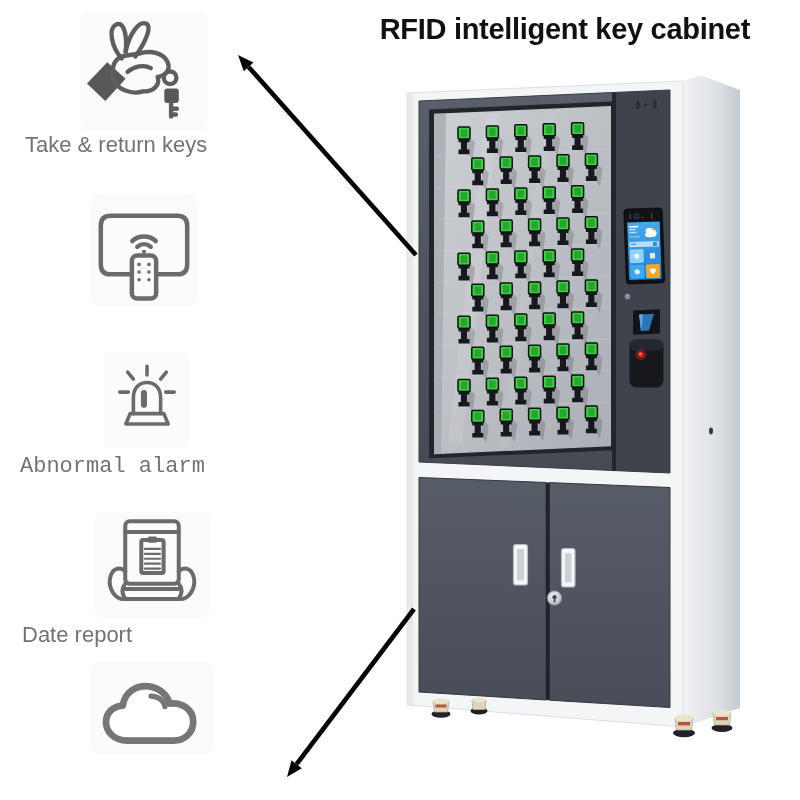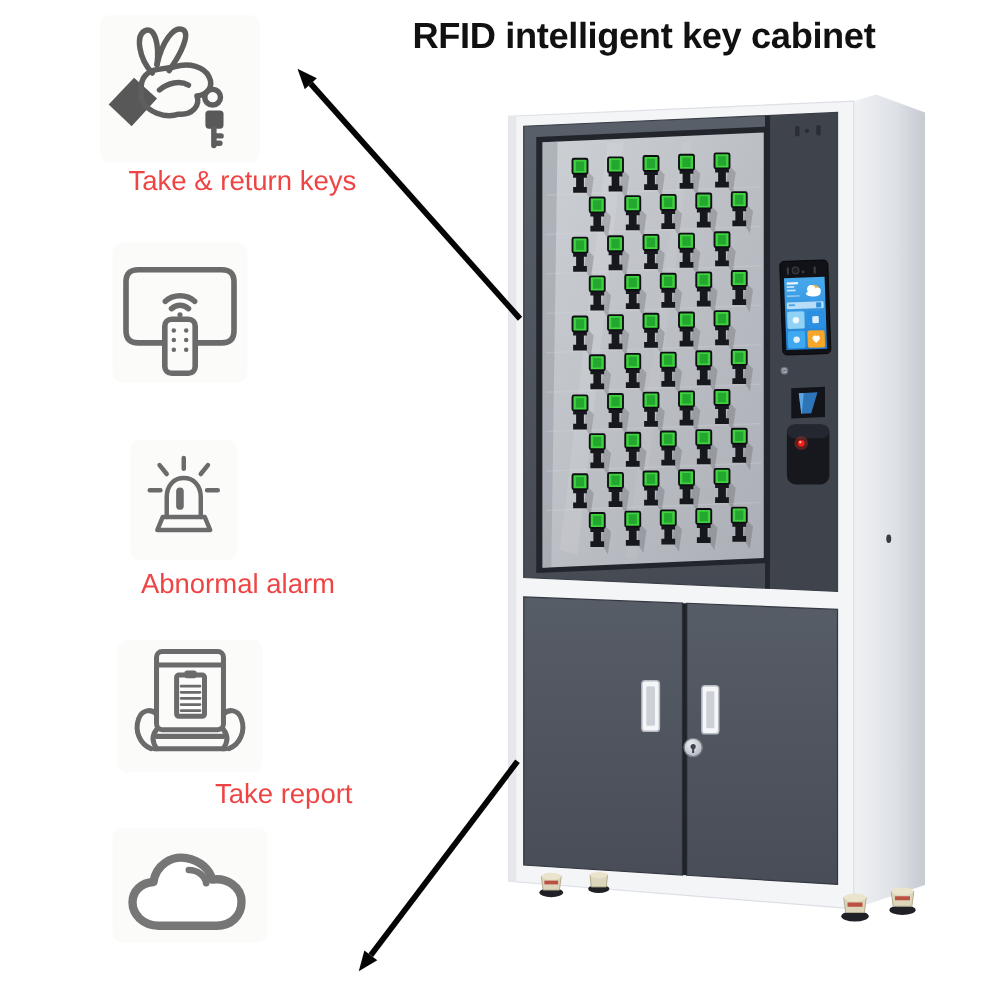--- a/index.html
+++ b/index.html
@@ -1,31 +1,31 @@
 <!DOCTYPE html>
 <html><head>
 <meta charset="utf-8">
 <style>
   html,body{margin:0;padding:0;background:#fff;}
   .page{position:relative;width:800px;height:800px;background:#ffffff;overflow:hidden;
         font-family:"Liberation Sans",sans-serif;}
-  .title{position:absolute;left:330px;top:14px;width:420px;text-align:left;
+  .title{position:absolute;left:330px;top:14px;width:420px;text-align:right;
          font-size:29px;font-weight:700;color:#111;letter-spacing:-0.3px;line-height:1.1;}
   .scene{position:absolute;left:0;top:0;width:800px;height:800px;}
   .ficon{position:absolute;background:rgba(247,247,245,0.55);border-radius:8px;}
   .ficon svg{display:block;width:100%;height:100%;}
-  .flabel{position:absolute;text-align:right;font-size:22px;color:#ef4444;white-space:nowrap;}
+  .flabel{position:absolute;text-align:left;font-size:22px;color:#737373;white-space:nowrap;}
   .i1{left:80px;top:12px;width:128px;height:118px;}
   .i2{left:90px;top:194px;width:108px;height:112px;}
   .i3{left:104px;top:352px;width:86px;height:96px;}
   .i4{left:94px;top:512px;width:116px;height:106px;}
   .i5{left:90px;top:662px;width:124px;height:92px;}
   .l1{left:25px;top:132px;width:260px;}
   .l2{left:30px;top:306px;width:272px;}
-  .l3{left:8px;top:454px;width:260px;}
+  .l3{left:20px;top:454px;width:260px;font-family:Liberation Mono, monospace;}
   .l4{left:22px;top:622px;width:260px;}
   .l5{left:25px;top:760px;width:262px;}
 </style>
 </head>
 <body>
 
 <div class="page">
 
   <svg class="scene" viewBox="0 0 800 800">
     <defs>
@@ -557,21 +557,21 @@
       <rect x="53" y="31" width="25" height="37" rx="2"></rect>
       <rect x="60" y="27" width="11" height="7" rx="2.5" fill="#6b6b6b" stroke="none"></rect>
       <path stroke-width="2.4" d="M57,41 H74 M57,46.5 H74 M57,52 H74 M57,57.5 H74 M57,63 H74"></path>
       <path d="M35,86 H95 M33,97 H97"></path>
       <path d="M30,97 C20,93 15,81 19,70 C22,62 30,61 35,66"></path>
       <path d="M35,97 C31,91 31,85 35,80"></path>
       <path d="M100,97 C110,93 115,81 111,70 C108,62 100,61 95,66"></path>
       <path d="M95,97 C99,91 99,85 95,80"></path>
     </svg>
   </div>
-  <div class="flabel l4">Take report</div>
+  <div class="flabel l4">Date report</div>
 
   <div class="ficon i5">
     <svg viewBox="0 0 120 96" fill="none" stroke="#767676" stroke-width="7" stroke-linecap="round" stroke-linejoin="round">
       <path fill="#ffffff" d="M34,82 C20.5,82 12,72.5 12,62.5 C12,53 19.5,46 29.5,45.5 C31.5,31.5 44,23.5 57,25.5 C68.5,27.5 76.5,35 78.5,43.5 C90.5,41.5 103,49.5 103,62 C103,74 94,82 82.5,82 Z"></path>
       <path stroke-width="5.5" d="M59,35.5 C66.5,35.5 72.5,40.5 73.5,46.5"></path>
     </svg>
   </div>
 
 </div>
 

